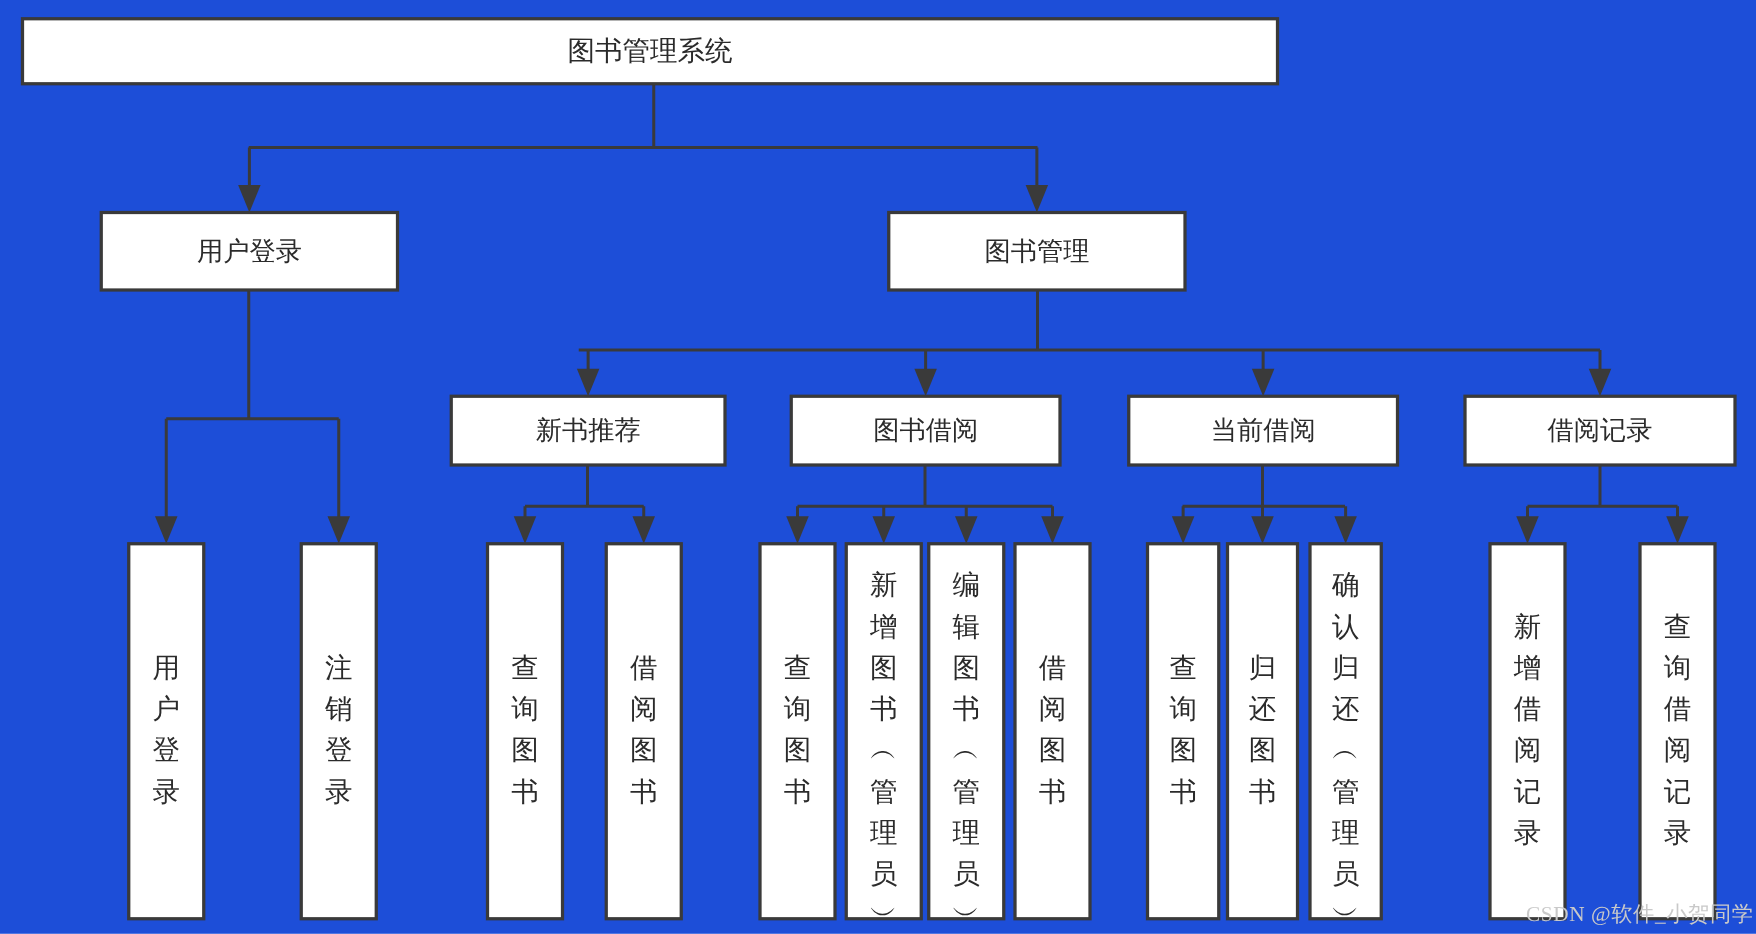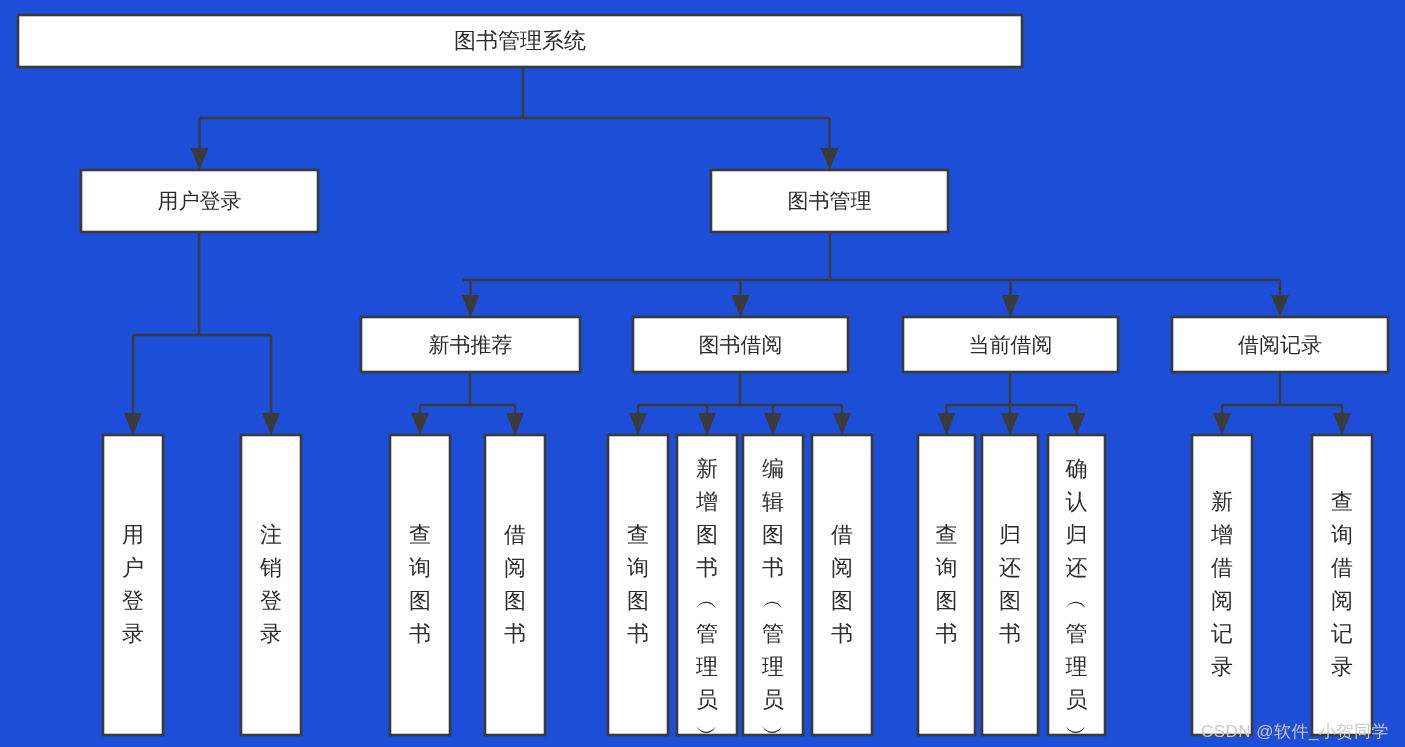--- a/index.html
+++ b/index.html
@@ -53,23 +53,23 @@
     stroke-width: 2.4;
     fill: none;
     stroke-linecap: butt;
   }
   .arrow-head {
     fill: #3a3a3a;
     stroke: none;
   }
   .watermark {
     position: absolute;
-    right: 16px;
+    right: 2px;
     bottom: 4px;
-    font-family: Liberation Sans, sans-serif;
+    font-family: Liberation Serif, serif;
     font-size: 17px;
     color: #c9c9c9;
     white-space: nowrap;
     letter-spacing: 0.5px;
     user-select: none;
   }
 </style>
 </head>
 <body>
 

